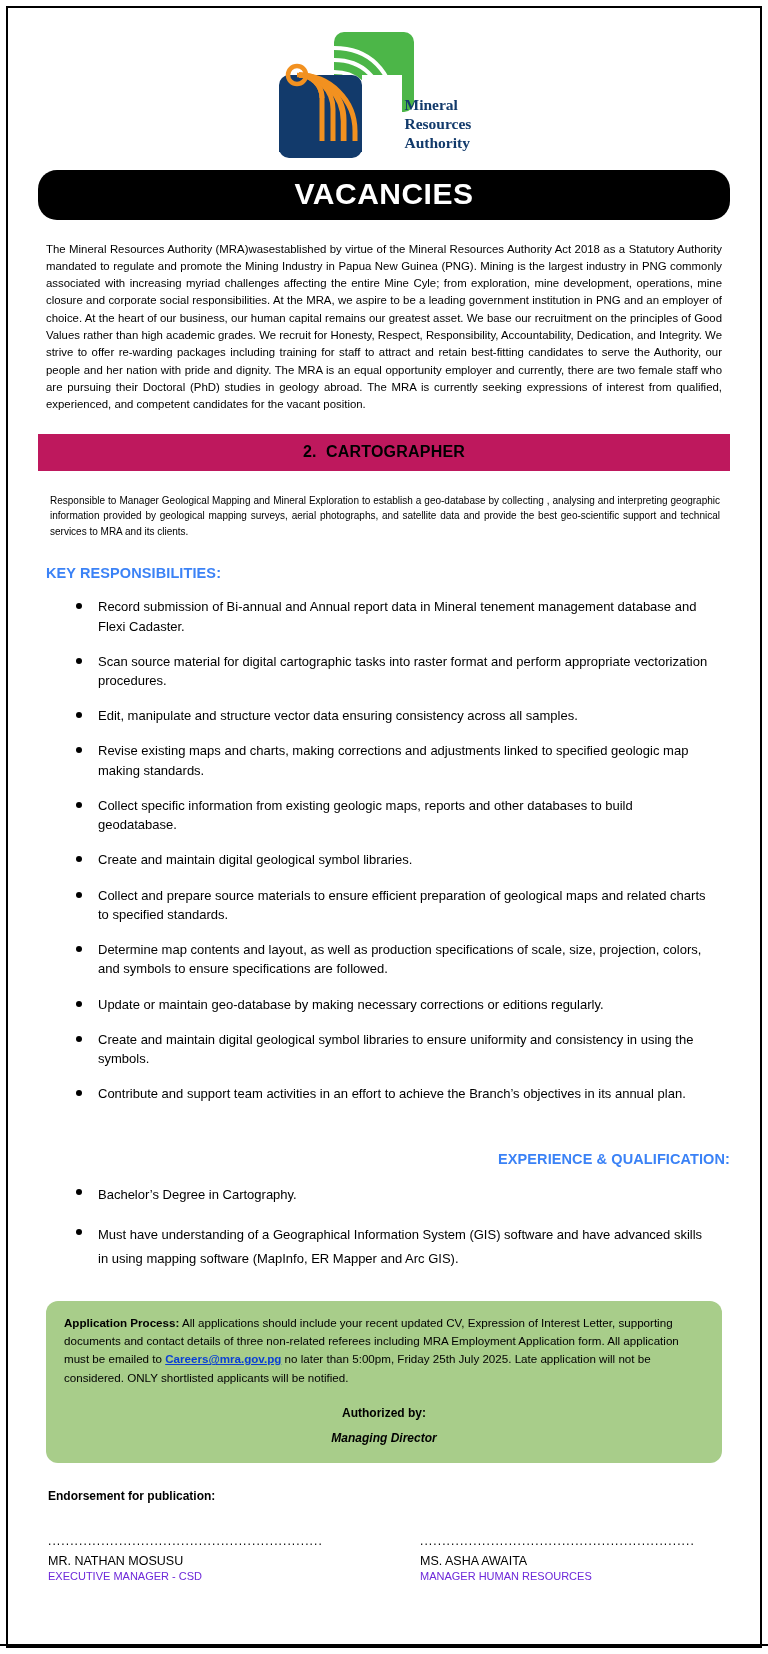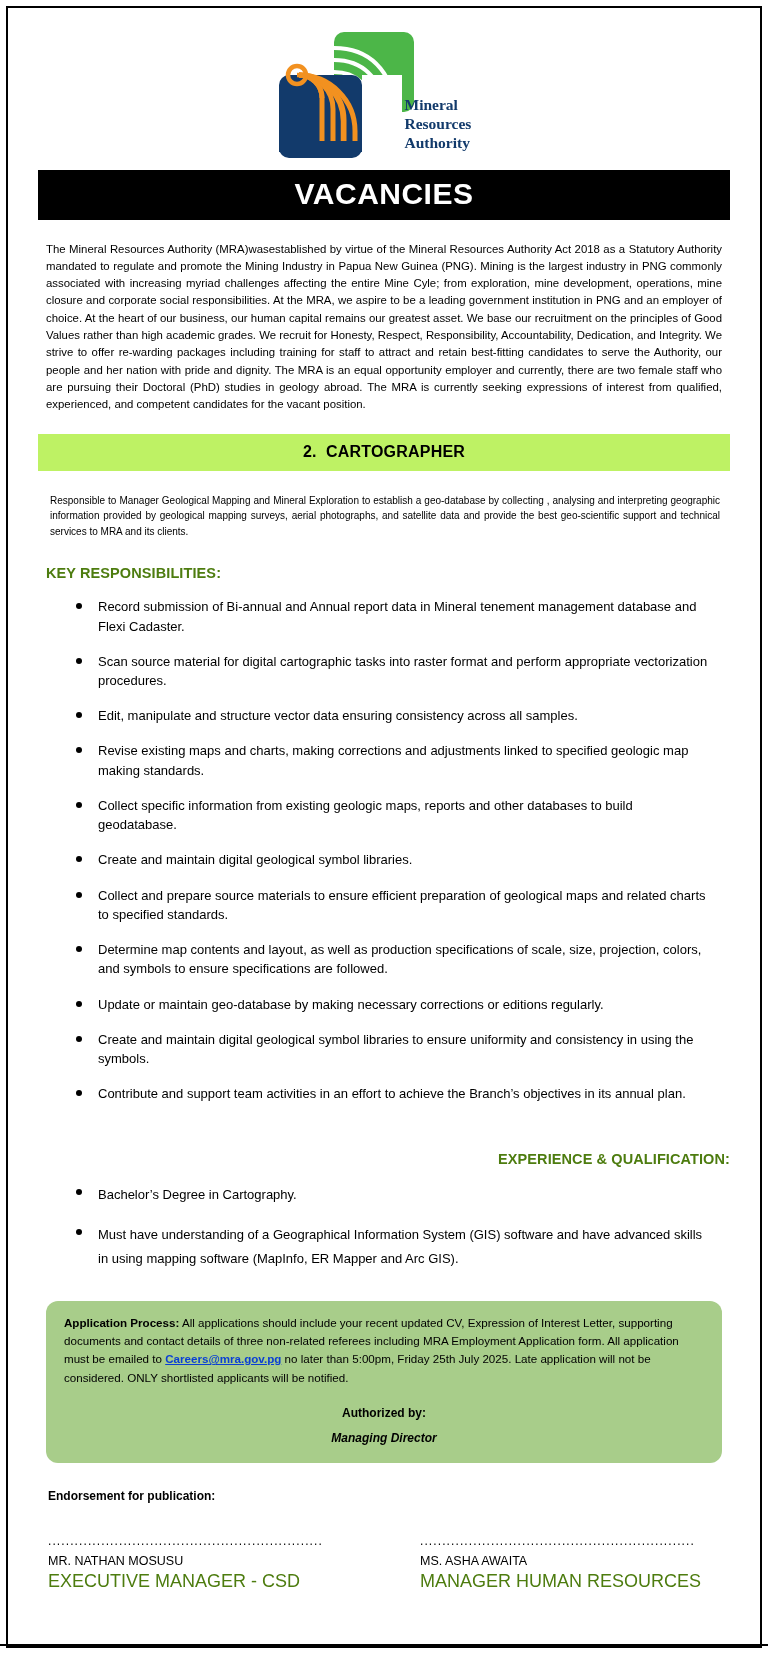--- a/index.html
+++ b/index.html
@@ -49,36 +49,37 @@
   .vacancies-band {
     background: #000000;
     color: #ffffff;
     text-align: center;
     font-size: 30px;
     font-weight: bold;
     letter-spacing: 0.5px;
     padding: 8px 0 10px 0;
     line-height: 1.05;
     margin: 2px 0 0 0;
+    border-radius: 19px;
   }
 
   
   .intro {
     font-size: 11.4px;
     line-height: 1.52;
     text-align: justify;
     color: #000;
     margin-top: 21px;
     padding: 0 8px 0 8px;
     hyphens: none;
   }
 
   
   .position-bar {
-    background: #bef264;
+    background: #be185d;
     text-align: center;
     font-size: 16px;
     font-weight: bold;
     color: #000;
     padding: 9px 0 10px 0;
     margin-top: 20px;
     letter-spacing: 0.2px;
   }
 
   
@@ -88,21 +89,21 @@
     text-align: justify;
     color: #000;
     margin-top: 22px;
     padding: 0 10px 0 12px;
   }
 
   
   .section-heading {
     font-size: 14.5px;
     font-weight: bold;
-    color: #4d7c0f;
+    color: #3b82f6;
     margin: 26px 0 0 8px;
     letter-spacing: 0.1px;
   }
   .section-heading.second { margin-top: 47px; text-align: right; }
 
   
   ul.bullets {
     list-style: none;
     margin: 16px 0 0 0;
     padding: 0 18px 0 38px;
@@ -186,22 +187,22 @@
     overflow: hidden;
     font-family: "Liberation Sans", sans-serif;
   }
   .sig-name {
     font-size: 12.5px;
     color: #000;
     margin-top: 7px;
     line-height: 1.25;
   }
   .sig-title {
-    font-size: 18px;
-    color: #4d7c0f;
+    font-size: 11px;
+    color: #6d28d9;
     line-height: 1.25;
   }
   .bottom-rule {
     position: absolute;
     left: -30px;
     right: -30px;
     bottom: 0;
     border-top: 2px solid #000;
   }
 </style>

